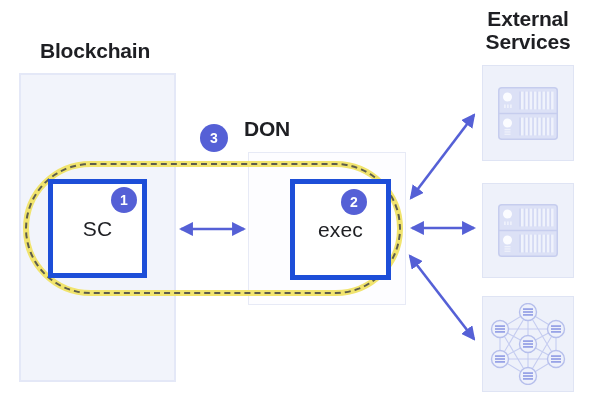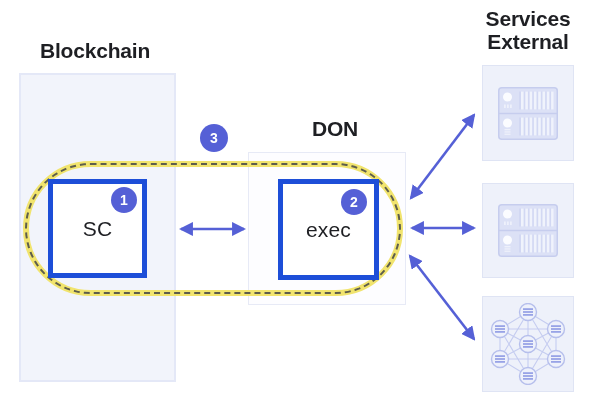--- a/index.html
+++ b/index.html
@@ -34,54 +34,54 @@
     content:""; position:absolute; inset:-4px;
     border:2px dashed #5d5d4c; border-radius:70px;
   }
   
   .node {
     position:absolute; background:#ffffff; border:5px solid #1d4ed8;
     display:flex; align-items:center; justify-content:center;
     font-size:21px; font-weight:500; letter-spacing:0.2px; z-index:4;
   }
   .sc-node   { left:48px;  top:179px; width:99px;  height:99px; }
-  .exec-node { left:278px; top:179px; width:101px; height:101px; }
+  .exec-node { left:290px; top:179px; width:101px; height:101px; }
   
   .badge {
     position:absolute; width:26px; height:26px; border-radius:50%;
     background:#5560d6; color:#ffffff; font-size:14px; font-weight:700;
     display:flex; align-items:center; justify-content:center; z-index:6;
   }
   .badge-1 { left:111px; top:187px; }
   .badge-2 { left:341px; top:189px; }
   .badge-3 { left:200px; top:124px; width:28px; height:28px; }
   
   .title { position:absolute; font-size:21px; font-weight:600; letter-spacing:-0.2px; z-index:7; }
   .blockchain-title { left:40px; top:39px; }
-  .don-title { left:256px; top:117px; width:158px; text-align:center; }
+  .don-title { left:244px; top:117px; width:158px; text-align:left; }
   .external-title { left:476px; top:7px; width:104px; text-align:center; line-height:23px; }
   
   .arrows { position:absolute; left:0; top:0; z-index:5; pointer-events:none; }
   
   .icon-svg { display:block; }
 </style>
 </head>
 <body>
 
 <div class="stage">
 
   <div class="title blockchain-title">Blockchain</div>
   <div class="blockchain-rect"></div>
 
   <div class="title don-title">DON</div>
   <div class="don-rect"></div>
 
   <div class="title external-title">
+    <div>External</div>
     <div>Services</div>
-    <div>External</div>
   </div>
 
   <div class="ext-box ext-box-1">
     <svg class="icon-svg" width="60" height="53" viewBox="0 0 60 53">
       <rect x="0.75" y="0.75" width="58.5" height="51.5" rx="3" fill="#dce1f6" stroke="#c6cdee" stroke-width="1.5"></rect>
       <line x1="1" y1="26.5" x2="59" y2="26.5" stroke="#c6cdee" stroke-width="1.5"></line>
       <rect x="21" y="4.5" width="35" height="18" fill="#d2d8f3"></rect>
       <rect x="21" y="30.5" width="35" height="18" fill="#d2d8f3"></rect>
       <g fill="#f0f3fc">
         <rect x="23" y="4.5" width="2.6" height="18"></rect>

